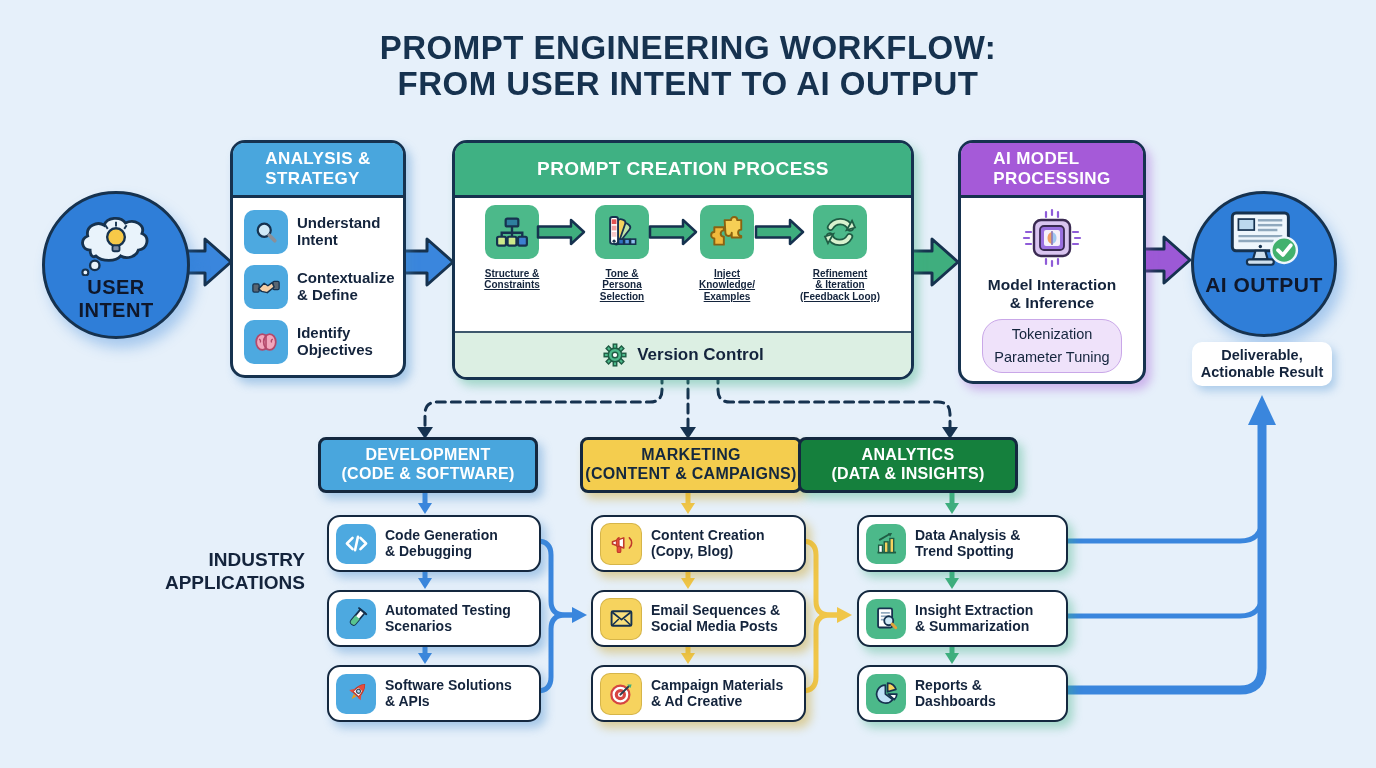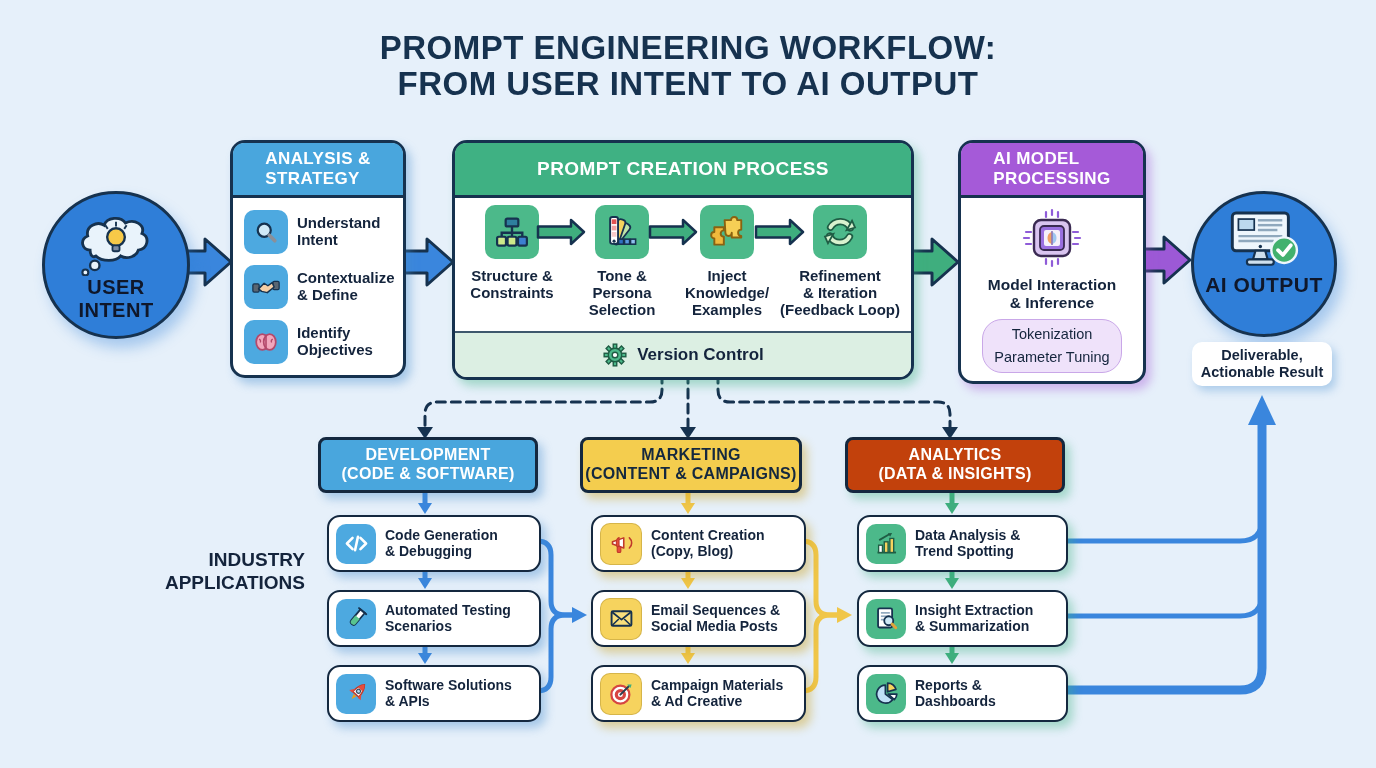--- a/index.html
+++ b/index.html
@@ -24,21 +24,21 @@
       border-radius:11px 11px 0 0;letter-spacing:.4px;}
   .itemrow{display:flex;align-items:center;gap:9px;}
   .itemrow .lab{font-weight:700;font-size:15px;line-height:1.12;}
   .tile{border-radius:10px;flex:none;display:flex;align-items:center;justify-content:center;}
   .tile-blue{background:var(--blue-tile,#4da9e0);}
   .tile-green{background:var(--green-tile,#4cb98a);}
   .tile-yellow{background:var(--yellow-tile,#f6d35e);border:1px solid rgba(120,90,10,.25);}
   
   .step{position:absolute;text-align:center;}
   .step .tile{margin:0 auto;}
-  .step .slabel{margin-top:9px;font-weight:700;font-size:15px;line-height:1.13;}
+  .step .slabel{margin-top:9px;font-weight:700;font-size:10px;line-height:1.13;text-decoration:underline;}
   .vstrip{position:absolute;left:0;right:0;bottom:0;height:44px;background:var(--green-strip,#dcefe3);
       border-top:2px solid rgba(22,50,79,.8);border-radius:0 0 12px 12px;
       display:flex;align-items:center;justify-content:center;gap:9px;font-weight:800;font-size:17px;}
   
   .colhead{border:3px solid #14283f;border-radius:8px;z-index:2;display:flex;align-items:center;
       justify-content:center;text-align:center;font-weight:800;font-size:16px;line-height:1.18;letter-spacing:.3px;}
   .mini{background:#fff;border:2.5px solid #14283f;border-radius:13px;z-index:2;
       display:flex;align-items:center;gap:9px;padding:0 7px;}
   .mini .lab{font-weight:700;font-size:14px;line-height:1.12;}
   .mini .tile{width:40px;height:40px;}
@@ -331,21 +331,21 @@
   <div class="abs result-box" style="left:1192px;top:342px;width:140px;height:44px;" data-bind="flow.ai_output.result">Deliverable,
 Actionable Result</div>
 
   <div class="abs industry-label" style="left:150px;top:549px;width:155px;" data-bind="industry.section_label">INDUSTRY
 APPLICATIONS</div>
 
   <div class="abs colhead shadow-blue" style="left:318px;top:437px;width:214px;height:50px;background:var(--blue-header);color:#fff;" data-bind="industry.columns.0.title">DEVELOPMENT
 (CODE &amp; SOFTWARE)</div>
   <div class="abs colhead shadow-yellow" style="left:580px;top:437px;width:216px;height:50px;background:var(--yellow);color:#14283f;" data-bind="industry.columns.1.title">MARKETING
 (CONTENT &amp; CAMPAIGNS)</div>
-  <div class="abs colhead shadow-green" style="left:845px;top:437px;width:214px;height:50px;background:#c2410c;color:#fff;" data-bind="industry.columns.2.title">ANALYTICS
+  <div class="abs colhead shadow-green" style="left:798px;top:437px;width:214px;height:50px;background:#15803d;color:#fff;" data-bind="industry.columns.2.title">ANALYTICS
 (DATA &amp; INSIGHTS)</div>
 
   <div class="abs mini shadow-blue" style="left:327px;top:515px;width:196px;height:53px;">
     <span class="tile tile-blue">
       <svg width="27" height="27" viewBox="0 0 24 24" fill="none" stroke="#fff" stroke-width="2.3" stroke-linecap="round" stroke-linejoin="round">
         <path d="M8.5 7 L3.5 12 L8.5 17"></path>
           <path d="M15.5 7 L20.5 12 L15.5 17"></path>
           <line x1="13.3" y1="6" x2="10.7" y2="18"></line>
       </svg>
     </span>

